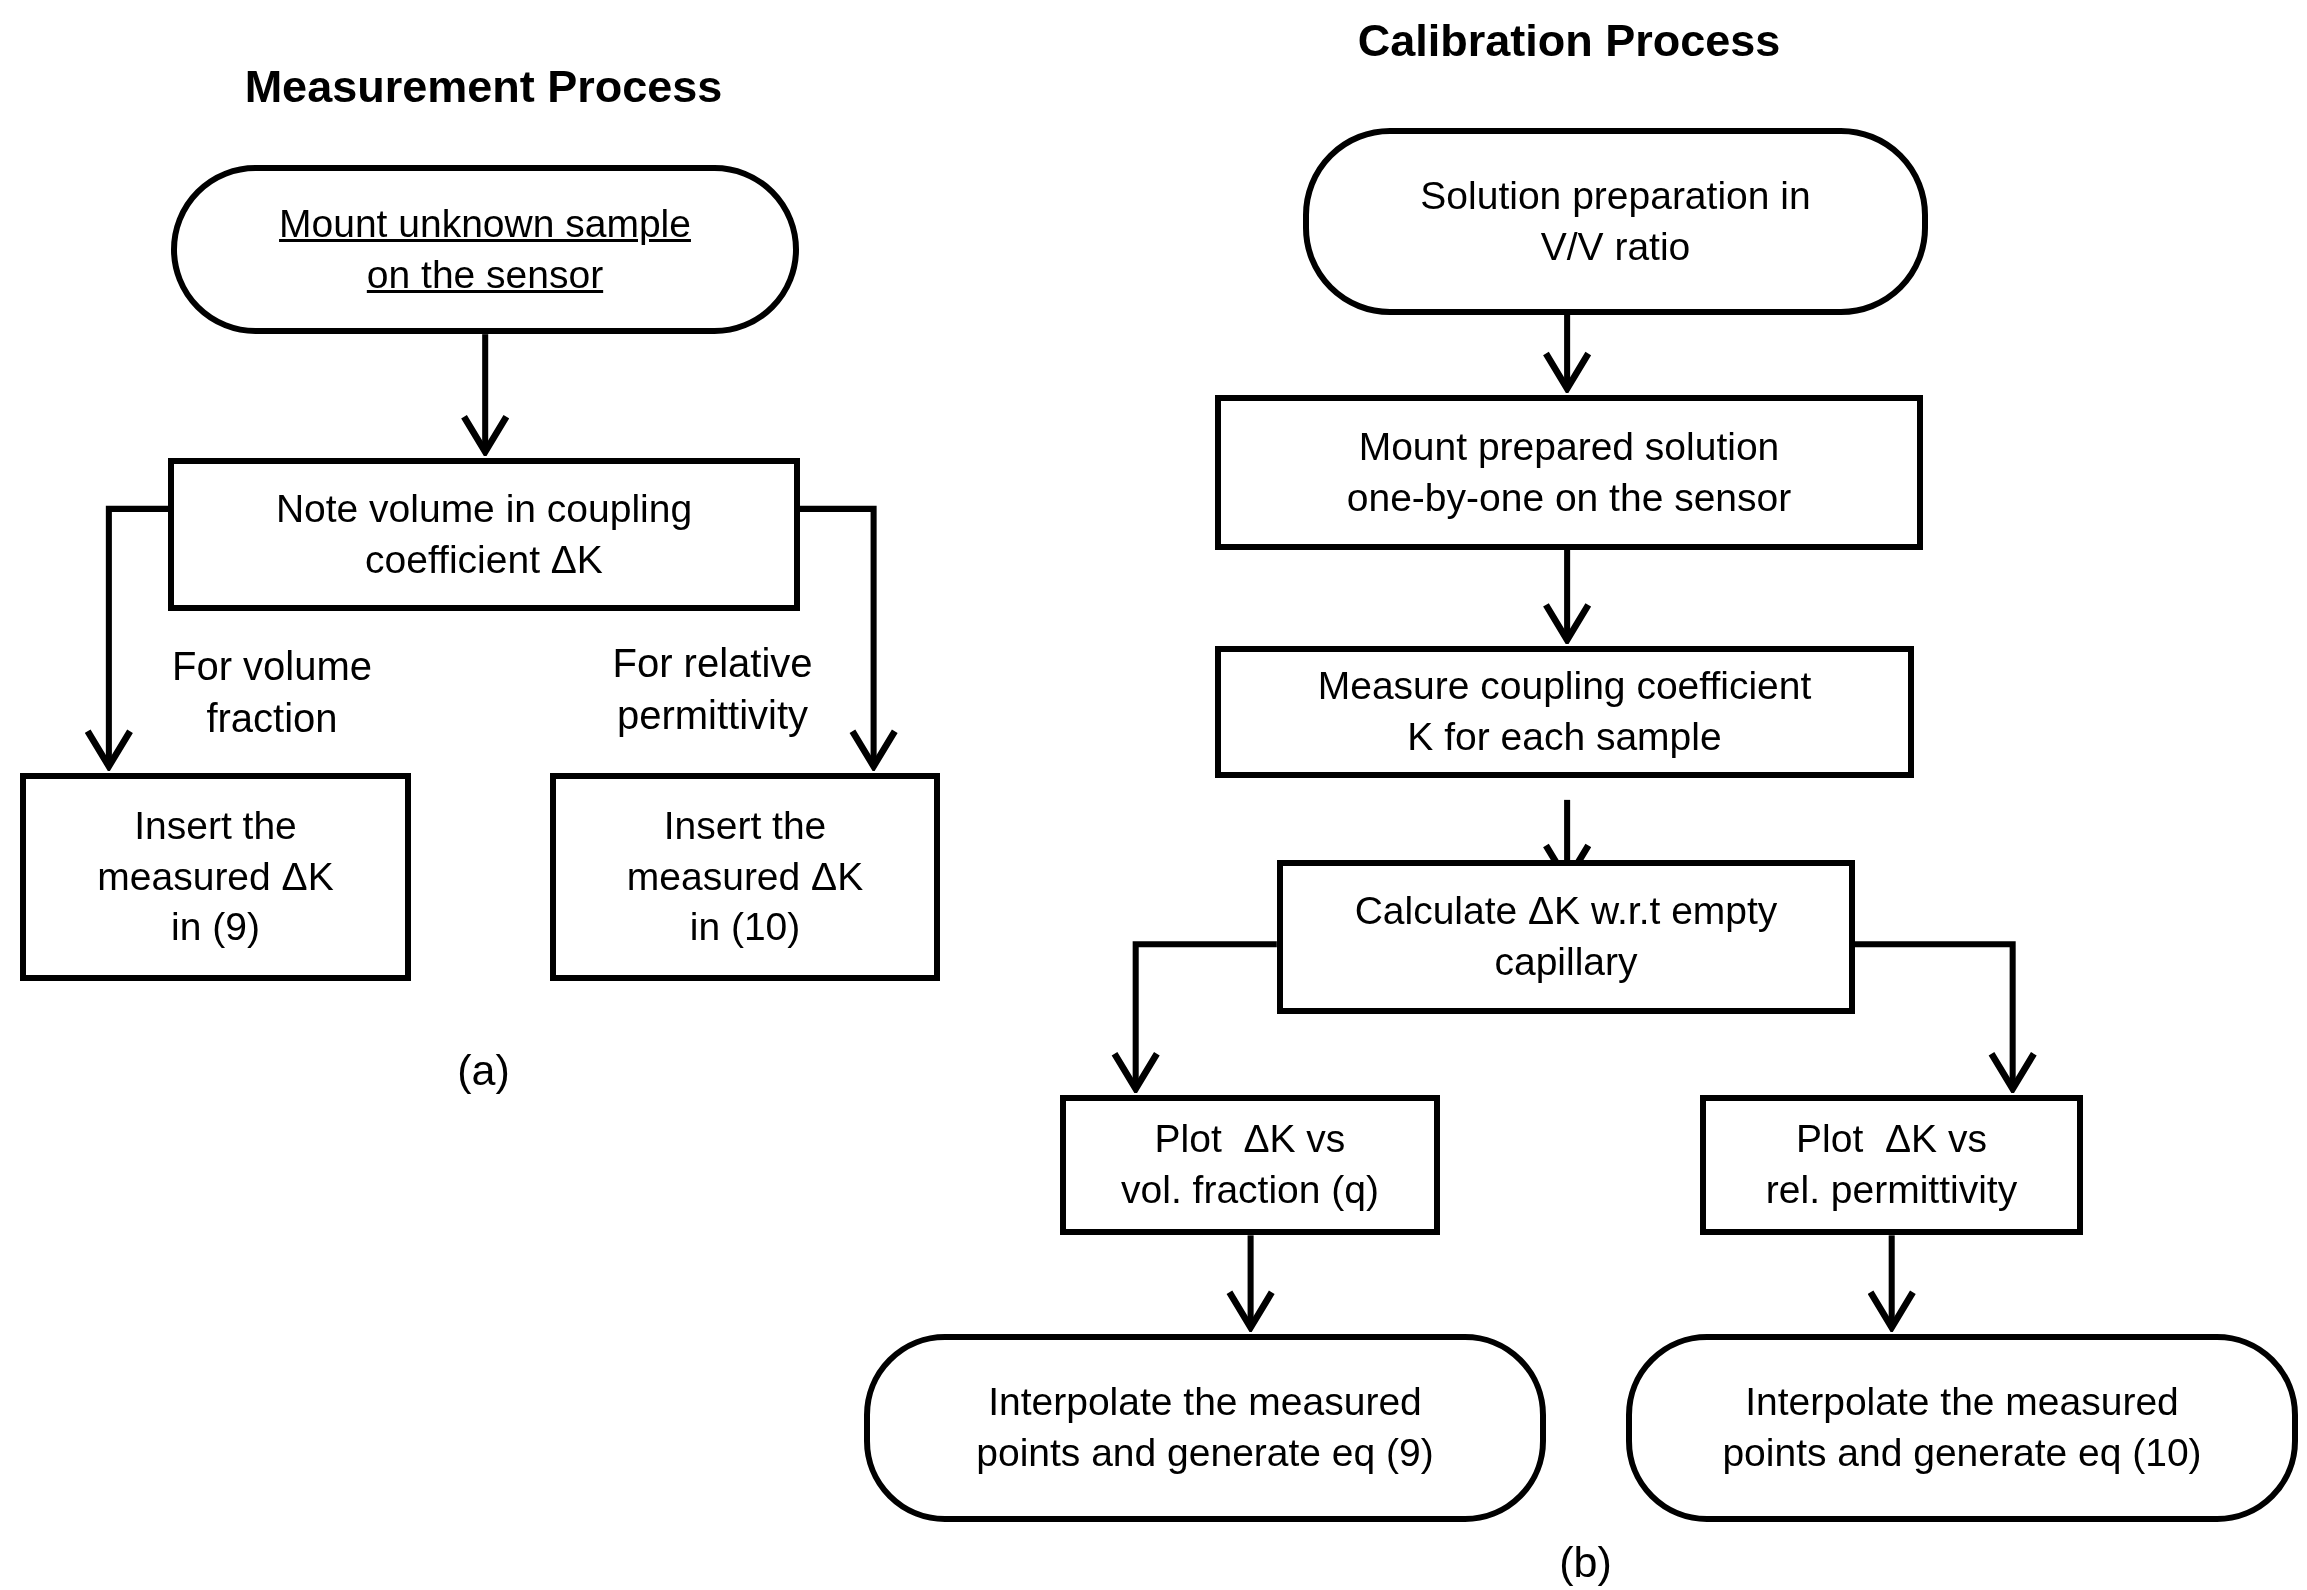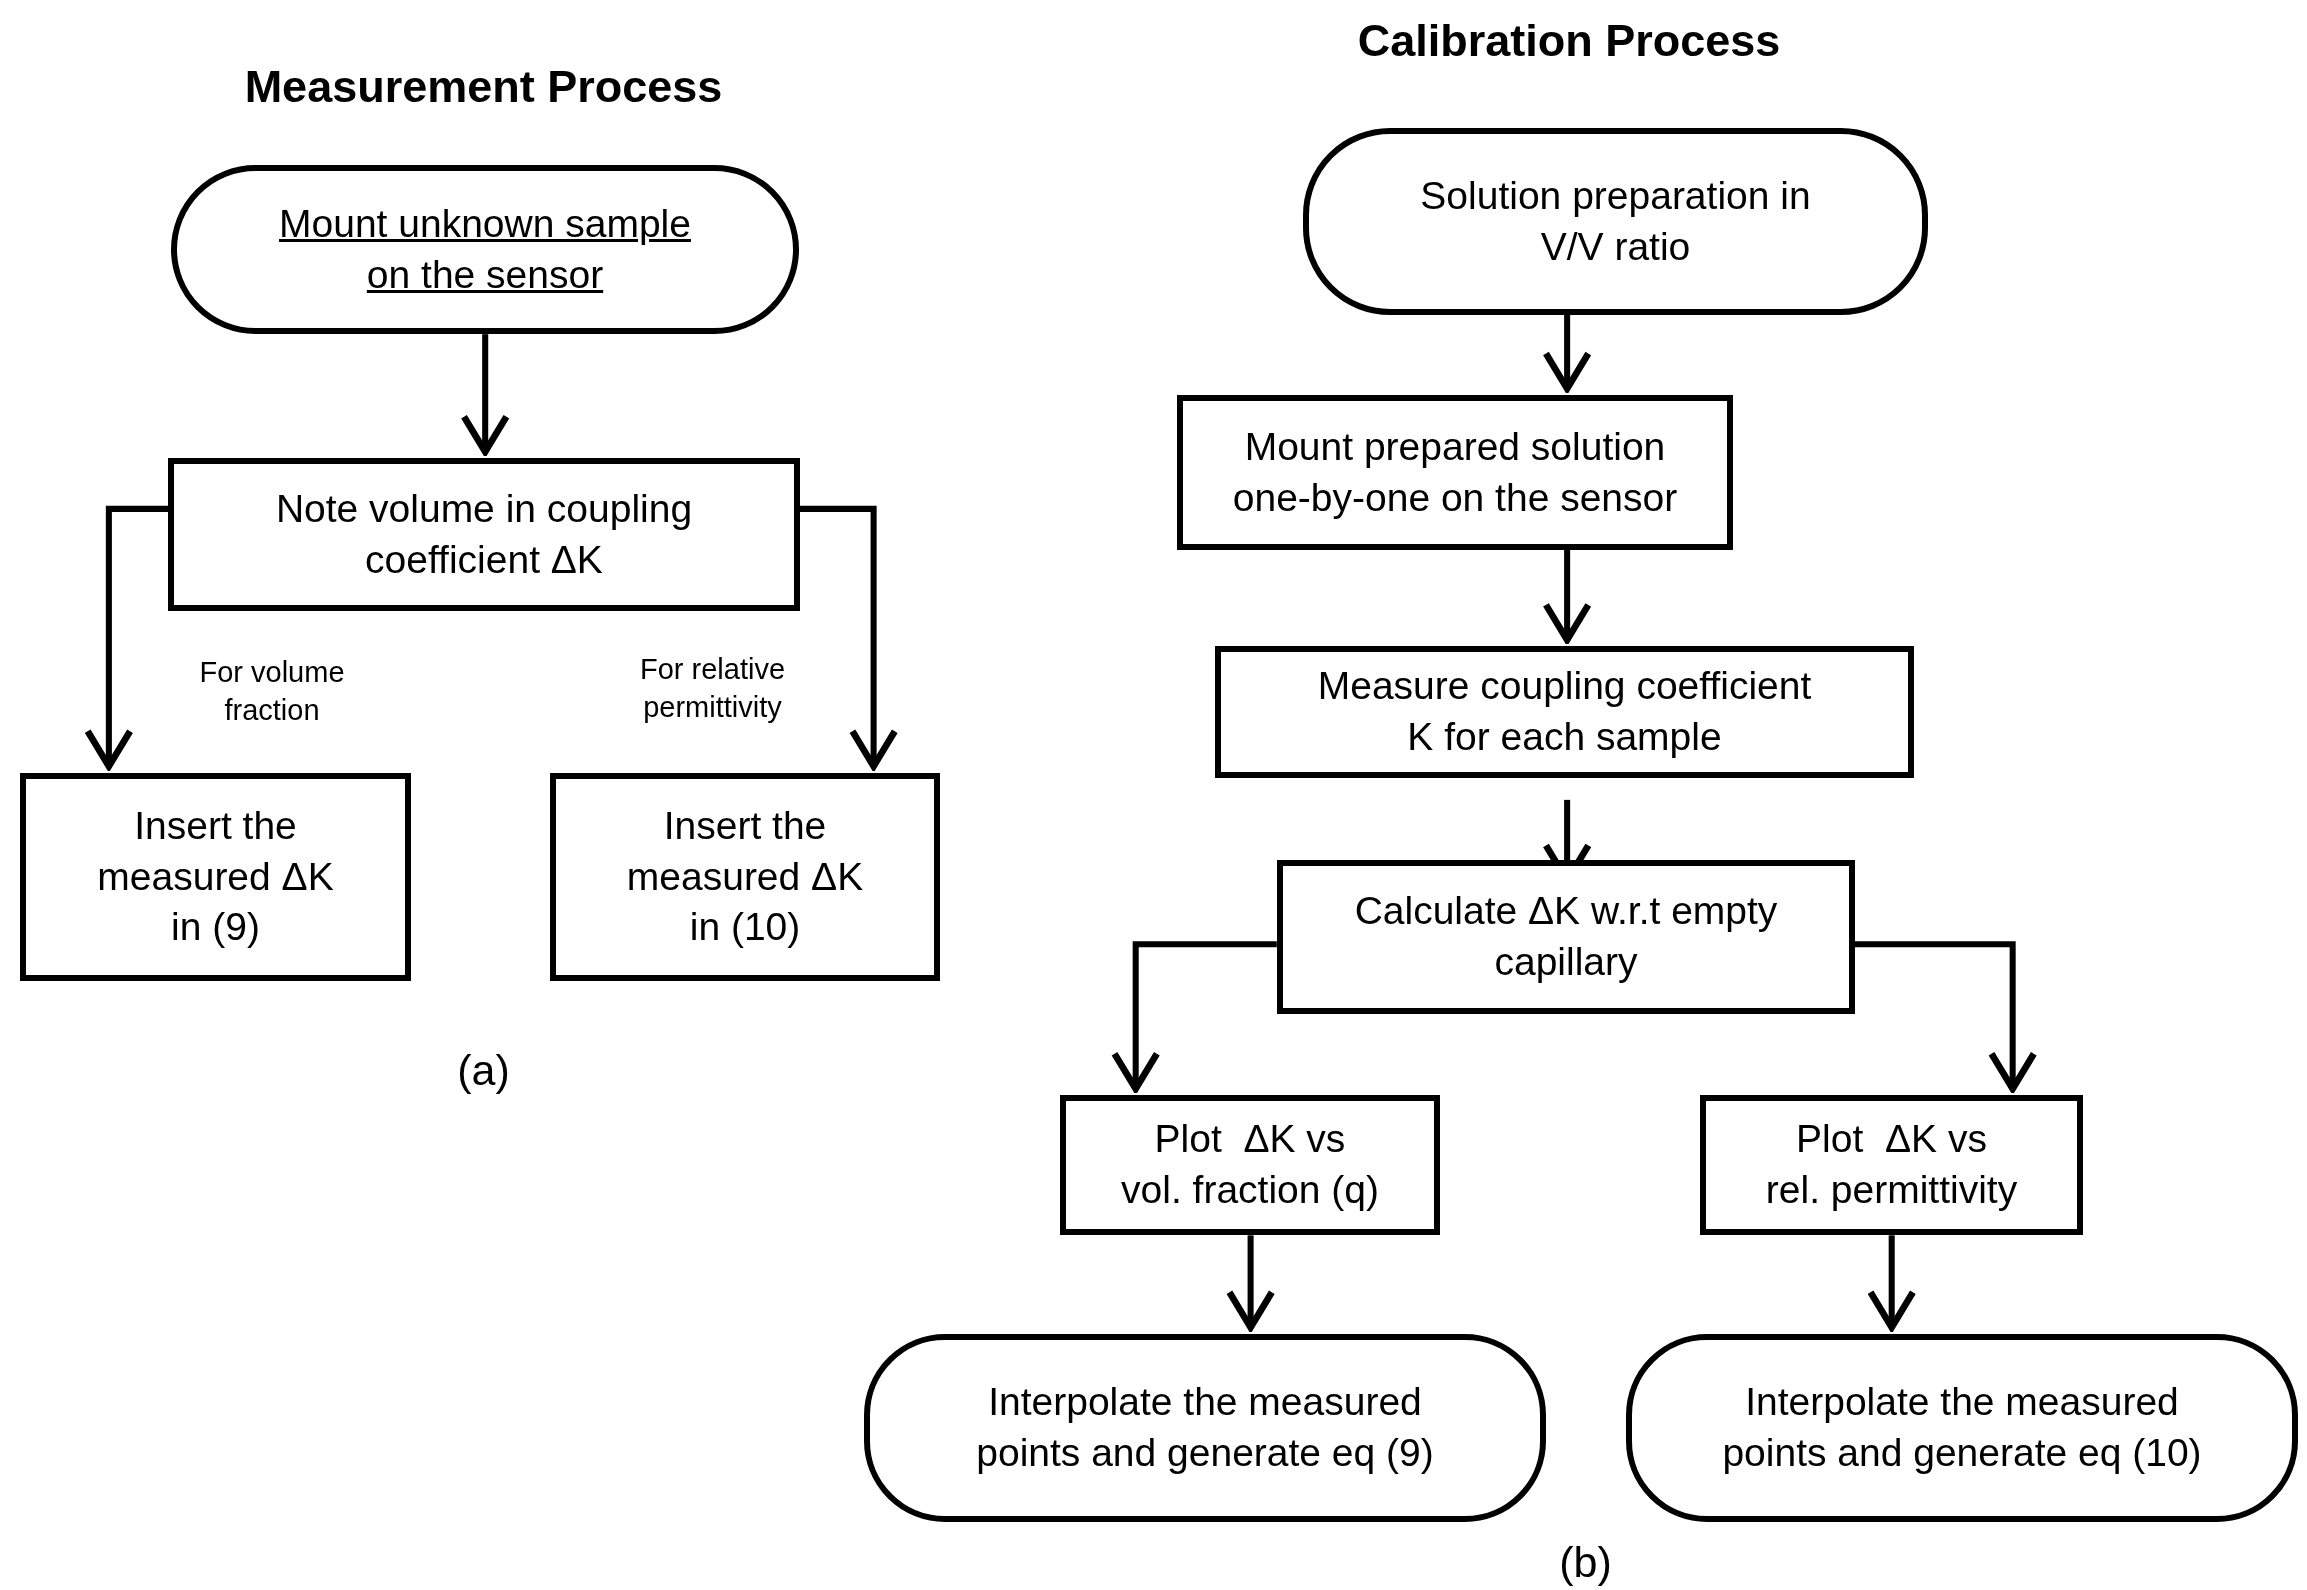--- a/index.html
+++ b/index.html
@@ -44,21 +44,21 @@
     font-size: 45px;
     white-space: pre-wrap;
     color: #000000;
   }
   .branch-label {
     position: absolute;
     display: flex;
     align-items: center;
     justify-content: center;
     text-align: center;
-    font-size: 29px;
+    font-size: 40px;
     line-height: 1.3;
     white-space: pre-wrap;
     color: #000000;
   }
   .caption {
     position: absolute;
     display: flex;
     align-items: center;
     justify-content: center;
     text-align: center;
@@ -123,21 +123,21 @@
 measured ΔK
 in (10)</div>
 
   <div class="caption" style="left:403px; top:1042px; width:161px; height:57px;">(a)</div>
 
   <div class="flow-title" style="left:1270px; top:15px; width:598px; height:52px;">Calibration Process</div>
 
   <div class="node stadium" style="left:1303px; top:128px; width:625px; height:187px;">Solution preparation in
 V/V ratio</div>
 
-  <div class="node" style="left:1177px; top:395px; width:556px; height:155px;">Mount prepared solution
+  <div class="node" style="left:1215px; top:395px; width:708px; height:155px;">Mount prepared solution
 one-by-one on the sensor</div>
 
   <div class="node" style="left:1215px; top:646px; width:699px; height:132px;">Measure coupling coefficient
 K for each sample</div>
 
   <div class="node" style="left:1277px; top:860px; width:578px; height:154px;">Calculate ΔK w.r.t empty
 capillary</div>
 
   <div class="node" style="left:1060px; top:1095px; width:380px; height:140px;">Plot  ΔK vs
 vol. fraction (q)</div>

